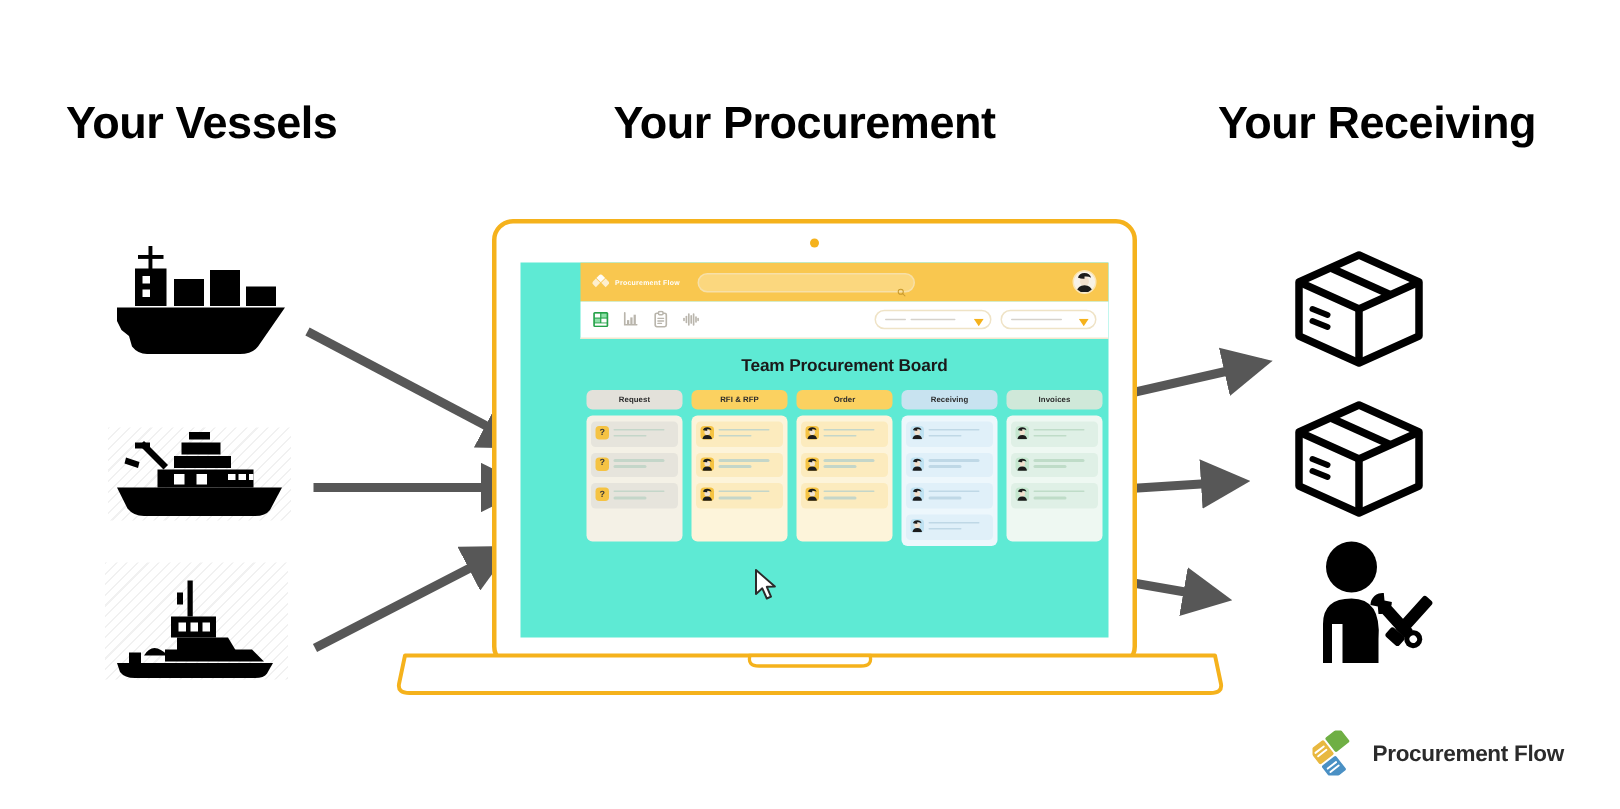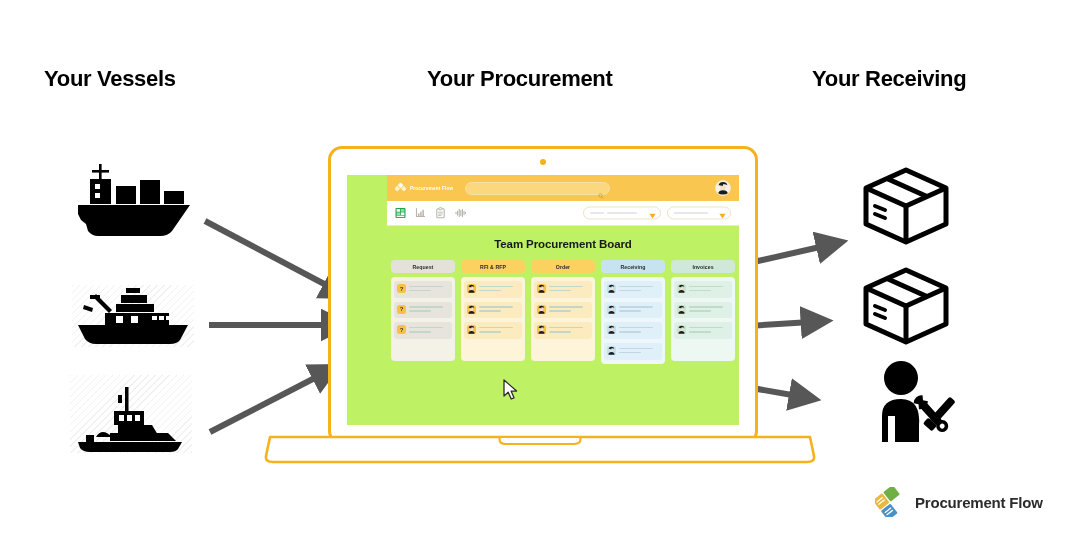--- a/index.html
+++ b/index.html
@@ -11,27 +11,27 @@
     font-family:"Liberation Sans", sans-serif;
     overflow:hidden;
     position:relative;
   }
   #stage { position:absolute; inset:0; }
 
   
   .heading {
     position:absolute;
     font-weight:bold;
-    font-size:22px;
+    font-size:30px;
     color:#000;
     letter-spacing:-0.3px;
     white-space:nowrap;
   }
   #h-vessels     { left:44px;  top:66px; }
-  #h-procurement { left:427px; top:66px; }
+  #h-procurement { left:409px; top:66px; }
   #h-suppliers   { left:812px; top:66px; }
 
   
   .vessel { position:absolute; }
   #vessel-0 { left:72px;  top:158px; width:122px; height:80px; }
   #vessel-1 { left:72px;  top:285px; width:122px; height:62px; }
   #vessel-2 { left:70px;  top:375px; width:122px; height:78px; }
   .vessel svg { display:block; width:100%; height:100%; }
   .hatch {
     position:absolute;
@@ -58,21 +58,21 @@
     position:absolute; left:66px; top:0; width:430px; height:299px;
     border:3px solid #F5B21C; border-radius:14px;
     background:#ffffff;
   }
   #lid-camera {
     position:absolute; left:50%; top:10px; transform:translateX(-50%);
     width:6px; height:6px; border-radius:50%; background:#F5B21C;
   }
   #screen {
     position:absolute; left:16px; top:26px; right:16px; bottom:17px;
-    background:#bef264;
+    background:#5eead4;
     overflow:hidden;
     padding-left:40px;
   }
   #laptop-base {
     position:absolute; left:0; bottom:2px; width:556px; height:30px;
   }
 
   
   #app-topbar {
     position:relative; height:26px;

